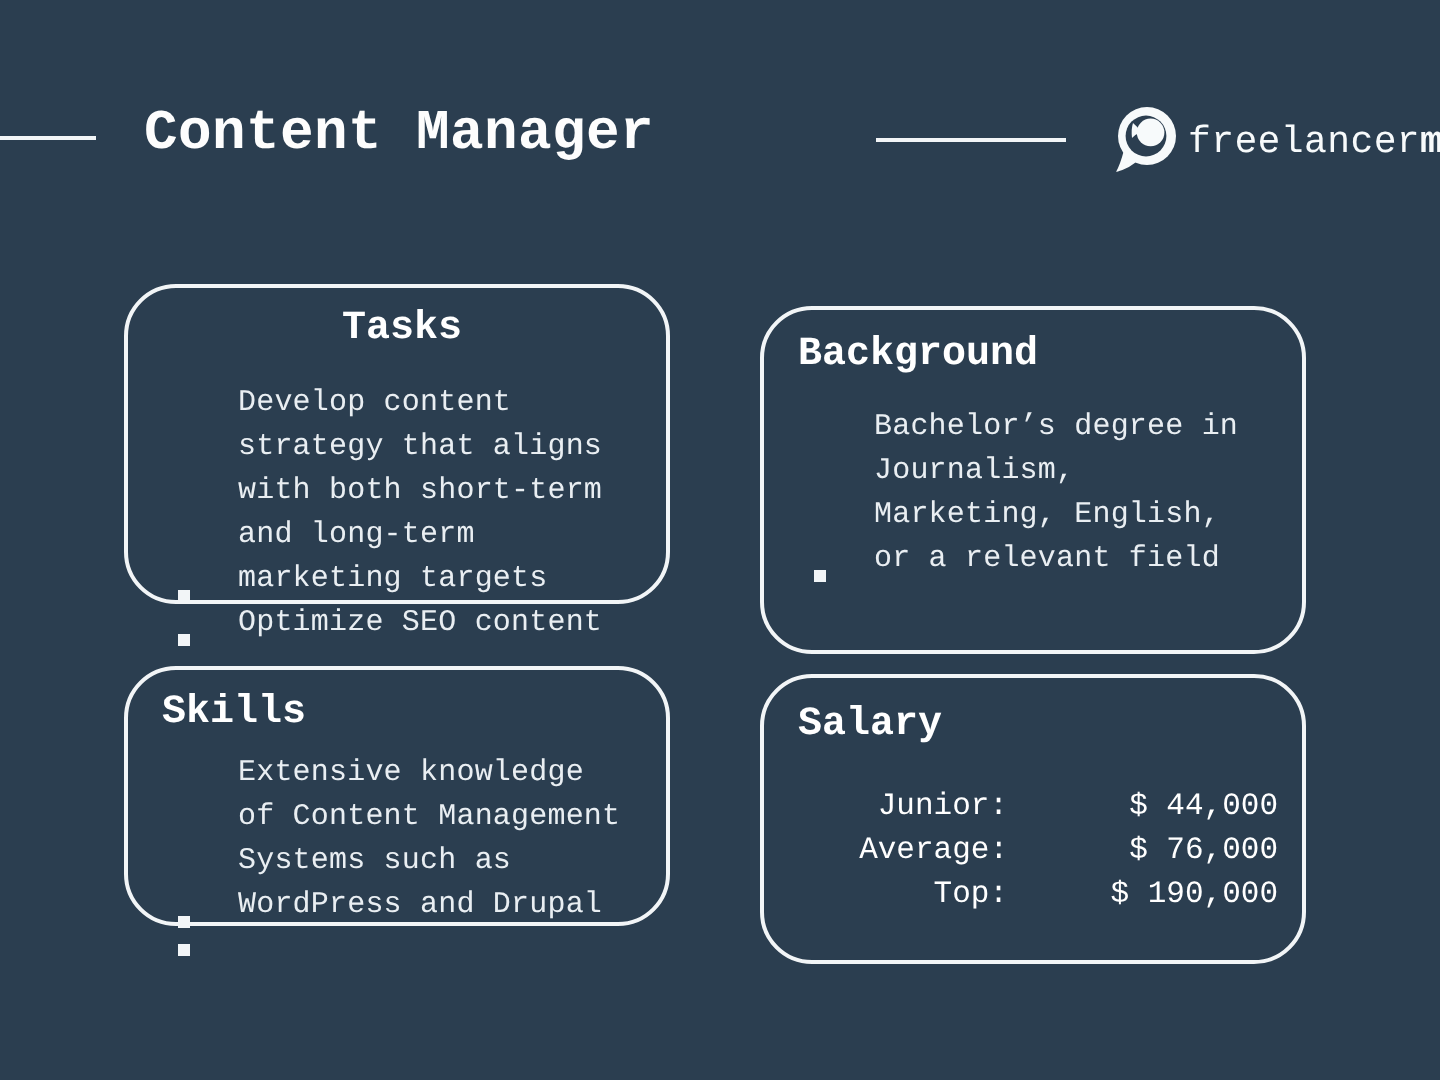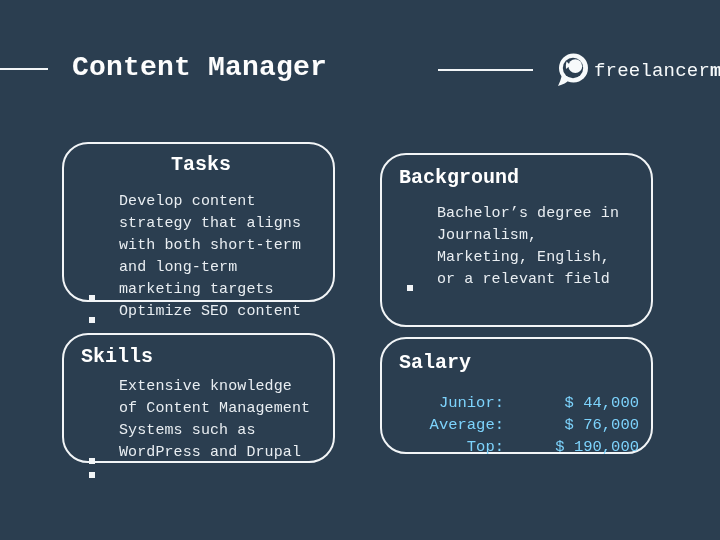--- a/index.html
+++ b/index.html
@@ -20,38 +20,38 @@
   .logo-icon{width:37px;height:38px;flex:none;}
   .logo-text{font-size:19px;margin-left:2px;margin-top:2px;color:#f7fafb;letter-spacing:0.2px;}
   .logo-text .bold{font-weight:bold;text-align:right;}
   
   .card{
     position:absolute;box-sizing:border-box;border:2.5px solid #f2f5f7;border-radius:26px;
   }
   .card-tasks{left:62px;top:142px;width:273px;height:160px;padding:8px 12px 0 17px;}
   .card-background{left:380px;top:153px;width:273px;height:174px;padding:10px 12px 0 17px;}
   .card-skills{left:62px;top:333px;width:273px;height:130px;padding:9px 12px 0 17px;}
-  .card-salary{left:380px;top:337px;width:273px;height:117px;padding:11px 12px 0 17px;}
+  .card-salary{left:380px;top:337px;width:273px;height:145px;padding:11px 12px 0 17px;}
   .card-title{font-size:20px;font-weight:bold;color:#ffffff;line-height:26px;}
   .card-tasks .card-title{margin-bottom:13px;text-align:center;}
   .card-background .card-title{margin-bottom:12px;}
   .card-skills .card-title{margin-bottom:6px;}
   .card-salary .card-title{margin-bottom:16px;}
   
   .bullets{display:flex;flex-direction:column;}
   .bullet{display:flex;align-items:flex-end;}
   .bullet-marker{flex:none;width:6px;height:6px;background:#f2f5f7;margin:8px 0 0 8px;}
   .bullet-text{
     margin-left:24px;max-width:192px;font-size:15px;line-height:22px;color:#e9eef2;
     letter-spacing:0.1px;
   }
   
   .salary-table{
     display:grid;grid-template-columns:105px auto;column-gap:1px;
-    font-size:15.5px;line-height:22px;color:#7dd3fc;
+    font-size:15.5px;line-height:22px;color:#ffffff;
   }
   .salary-label{text-align:right;}
   .salary-value{text-align:right;}
 </style>
 </head>
 <body>
 
 <div class="slide">
 
   <div class="hline hline-left"></div>

